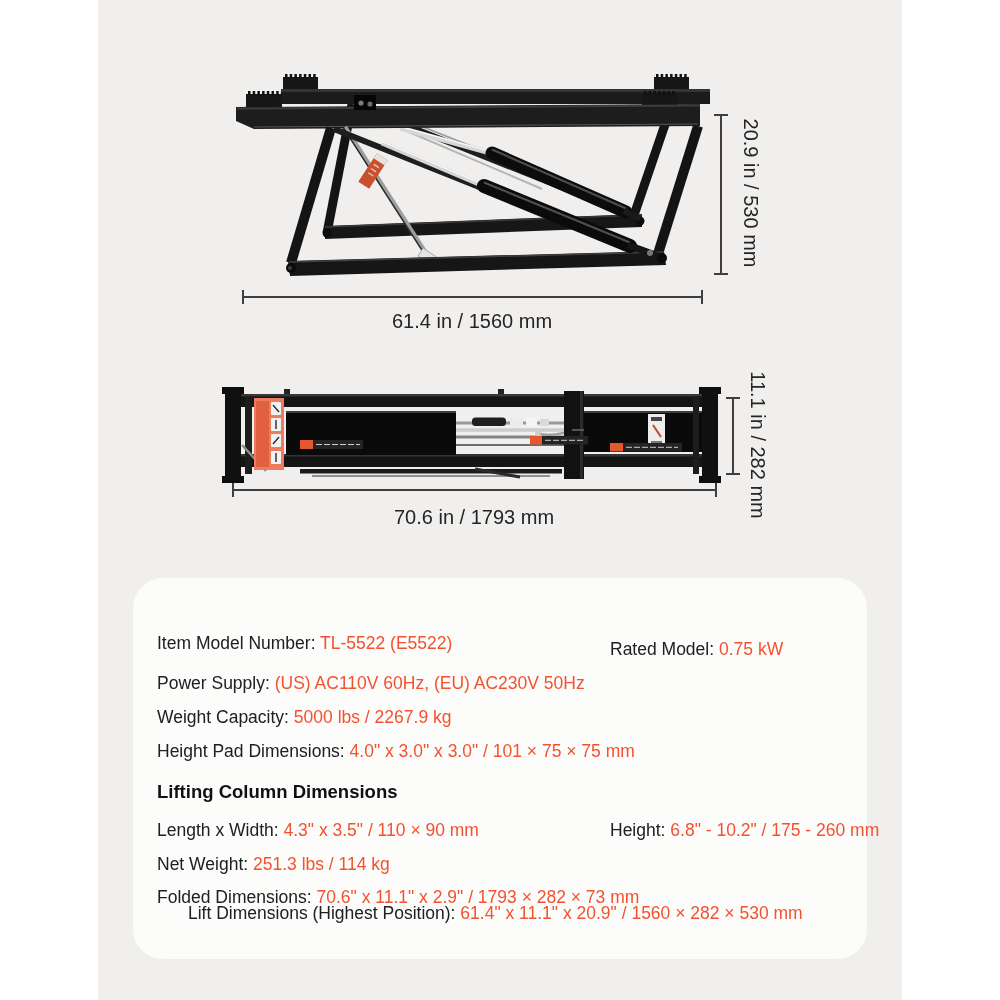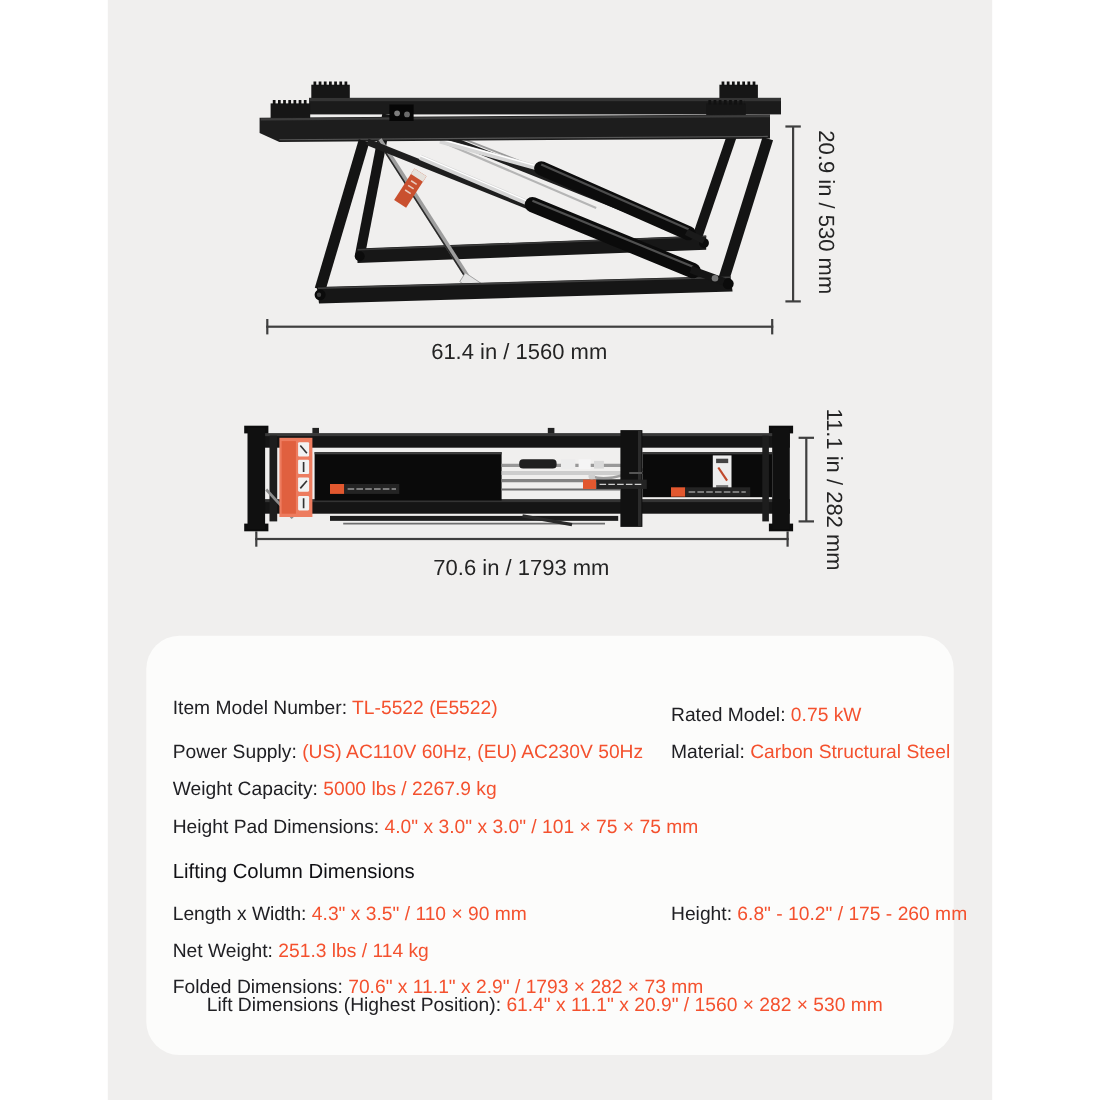--- a/index.html
+++ b/index.html
@@ -15,21 +15,21 @@
   .dim-h::before,.dim-h::after{content:"";position:absolute;width:2px;height:14px;top:-6px;background:#3f3f3f;}
   .dim-h::before{left:0}.dim-h::after{right:0}
   .dim-label{position:absolute;font-size:20px;color:#242424;white-space:nowrap;
     transform:translate(-50%,-50%);}
   .dim-label.vert{transform:translate(-50%,-50%) rotate(90deg);}
   
   .spec-panel{position:absolute;left:133px;top:578px;width:734px;height:381px;
     background:#fcfcfb;border-radius:30px;}
   .spec-title{position:absolute;left:24px;top:15px;font-size:29px;font-weight:bold;
     letter-spacing:-0.3px;color:var(--accent);margin:0;}
-  .spec-subtitle{position:absolute;left:24px;top:203px;font-size:18.5px;font-weight:normal;
+  .spec-subtitle{position:absolute;left:24px;top:203px;font-size:18.5px;font-weight:bold;
     color:#101014;margin:0;}
   .row{position:absolute;font-size:17.5px;white-space:nowrap;}
   .row .lbl{color:#202024;}
   .row .val{color:var(--accent);}
   .col-l{left:24px;} .col-r{left:477px;}
 </style>
 </head>
 <body>
 
 <div class="canvas">
@@ -248,24 +248,20 @@
         <span class="val">TL-5522 (E5522)</span>
       </div>
       <div class="row col-r" style="top:61px;">
         <span class="lbl">Rated Model:</span>
         <span class="val">0.75 kW</span>
       </div>
       <div class="row col-l" style="top:95px;">
         <span class="lbl">Power Supply:</span>
         <span class="val">(US) AC110V 60Hz, (EU) AC230V 50Hz</span>
       </div>
-      <div class="row col-r" style="top:95px;">
-        <span class="lbl">Material:</span>
-        <span class="val">Carbon Structural Steel</span>
-      </div>
       <div class="row col-l" style="top:129px;">
         <span class="lbl">Weight Capacity:</span>
         <span class="val">5000 lbs / 2267.9 kg</span>
       </div>
       <div class="row col-l" style="top:163px;">
         <span class="lbl">Height Pad Dimensions:</span>
         <span class="val">4.0" x 3.0" x 3.0" / 101 × 75 × 75 mm</span>
       </div>
 
       <h3 class="spec-subtitle">Lifting Column Dimensions</h3>

